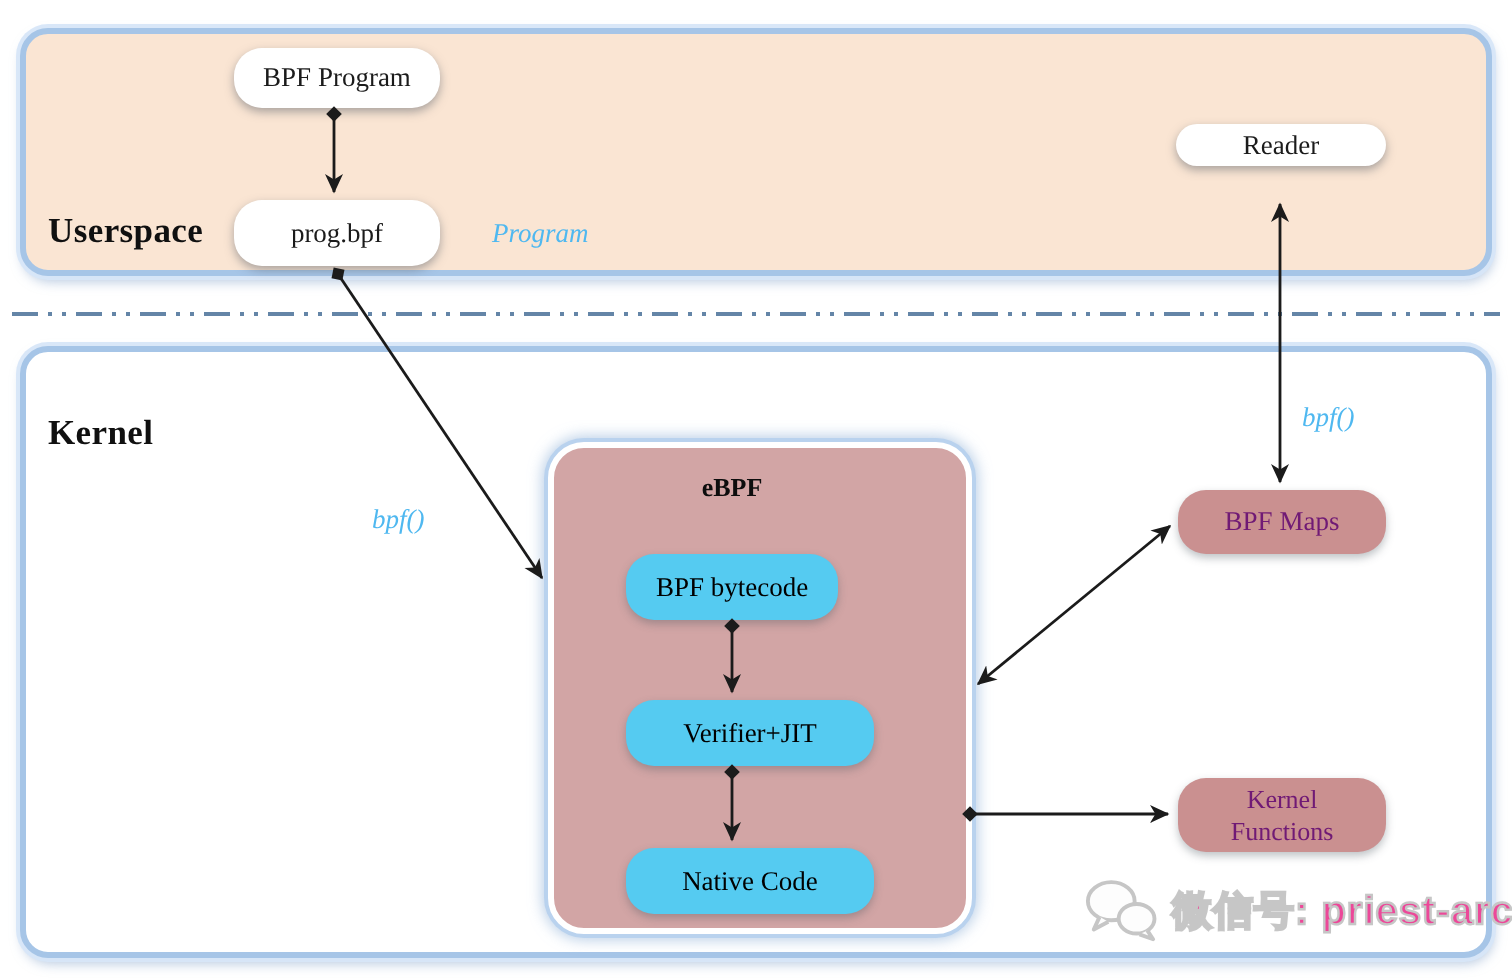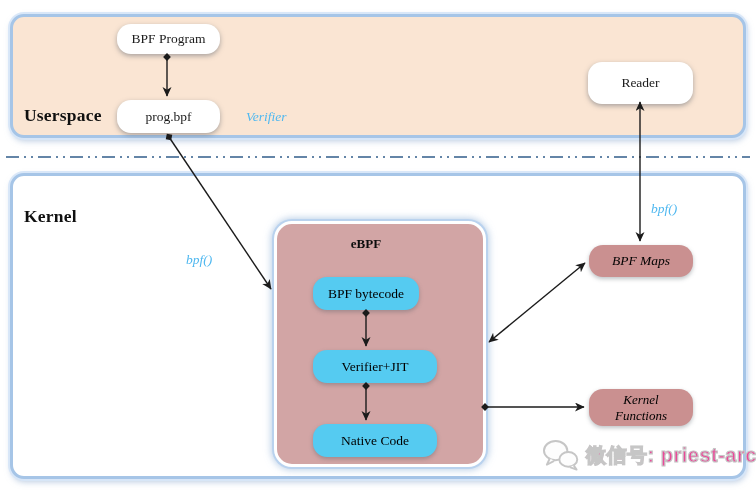--- a/index.html
+++ b/index.html
@@ -24,21 +24,21 @@
   }
   .ebpf-title{
     position:absolute;font-weight:bold;font-size:13px;color:#0d0d0d;text-align:center;
   }
   .node{
     position:absolute;box-sizing:border-box;display:flex;align-items:center;justify-content:center;
     border-radius:14px;font-size:13.5px;text-align:center;white-space:nowrap;
   }
   .node.white{background:#fff;color:#1b1b1b;box-shadow:0 2px 5px rgba(90,95,105,.5);}
   .node.cyan{background:var(--node_cyan,#55CBF1);color:#000000;box-shadow:0 2px 4px rgba(70,80,90,.35);}
-  .node.mauve{background:var(--node_mauve,#CA9090);color:#000000;box-shadow:0 2px 4px rgba(70,80,90,.35);font-style:italic;}
+  .node.mauve{background:var(--node_mauve,#CA9090);color:#701a75;box-shadow:0 2px 4px rgba(70,80,90,.35);}
   .node.two-line{flex-direction:column;line-height:1.18;font-size:13px;}
   .blue-label{
     position:absolute;font-style:italic;font-size:13.5px;color:var(--accent_text_blue,#4FB8F0);
   }
   .arrows{position:absolute;left:0;top:0;pointer-events:none;}
   .arrows line{stroke:#1b1b1b;stroke-width:1.4;}
   .arrows line.separator{
     stroke:var(--separator_blue,#54789E);stroke-width:2;
     stroke-dasharray:13 5 2 5 2 5;opacity:.9;
   }
@@ -60,22 +60,22 @@
   <div id="userspace" class="container"></div>
   <div id="kernel" class="container"></div>
   <div id="ebpf"></div>
 
   <div class="section-label" style="left:24px;top:105px;">Userspace</div>
   <div class="section-label" style="left:24px;top:206px;">Kernel</div>
   <div class="ebpf-title" style="left:313px;top:236px;width:106px;">eBPF</div>
 
   <div class="node white" style="left:117px;top:24px;width:103px;height:30px;">BPF Program</div>
   <div class="node white" style="left:117px;top:100px;width:103px;height:33px;">prog.bpf</div>
-  <div class="blue-label" style="left:246px;top:109px;">Verifier</div>
-  <div class="node white" style="left:588px;top:62px;width:105px;height:42px;">Reader</div>
+  <div class="blue-label" style="left:246px;top:109px;">Program</div>
+  <div class="node white" style="left:588px;top:62px;width:105px;height:21px;">Reader</div>
 
   <div class="blue-label" style="left:186px;top:252px;">bpf()</div>
   <div class="blue-label" style="left:651px;top:201px;">bpf()</div>
 
   <div class="node cyan" style="left:313px;top:277px;width:106px;height:33px;">BPF bytecode</div>
   <div class="node cyan" style="left:313px;top:350px;width:124px;height:33px;">Verifier+JIT</div>
   <div class="node cyan" style="left:313px;top:424px;width:124px;height:33px;">Native Code</div>
 
   <div class="node mauve" style="left:589px;top:245px;width:104px;height:32px;">BPF Maps</div>
   <div class="node mauve two-line" style="left:589px;top:389px;width:104px;height:37px;">

